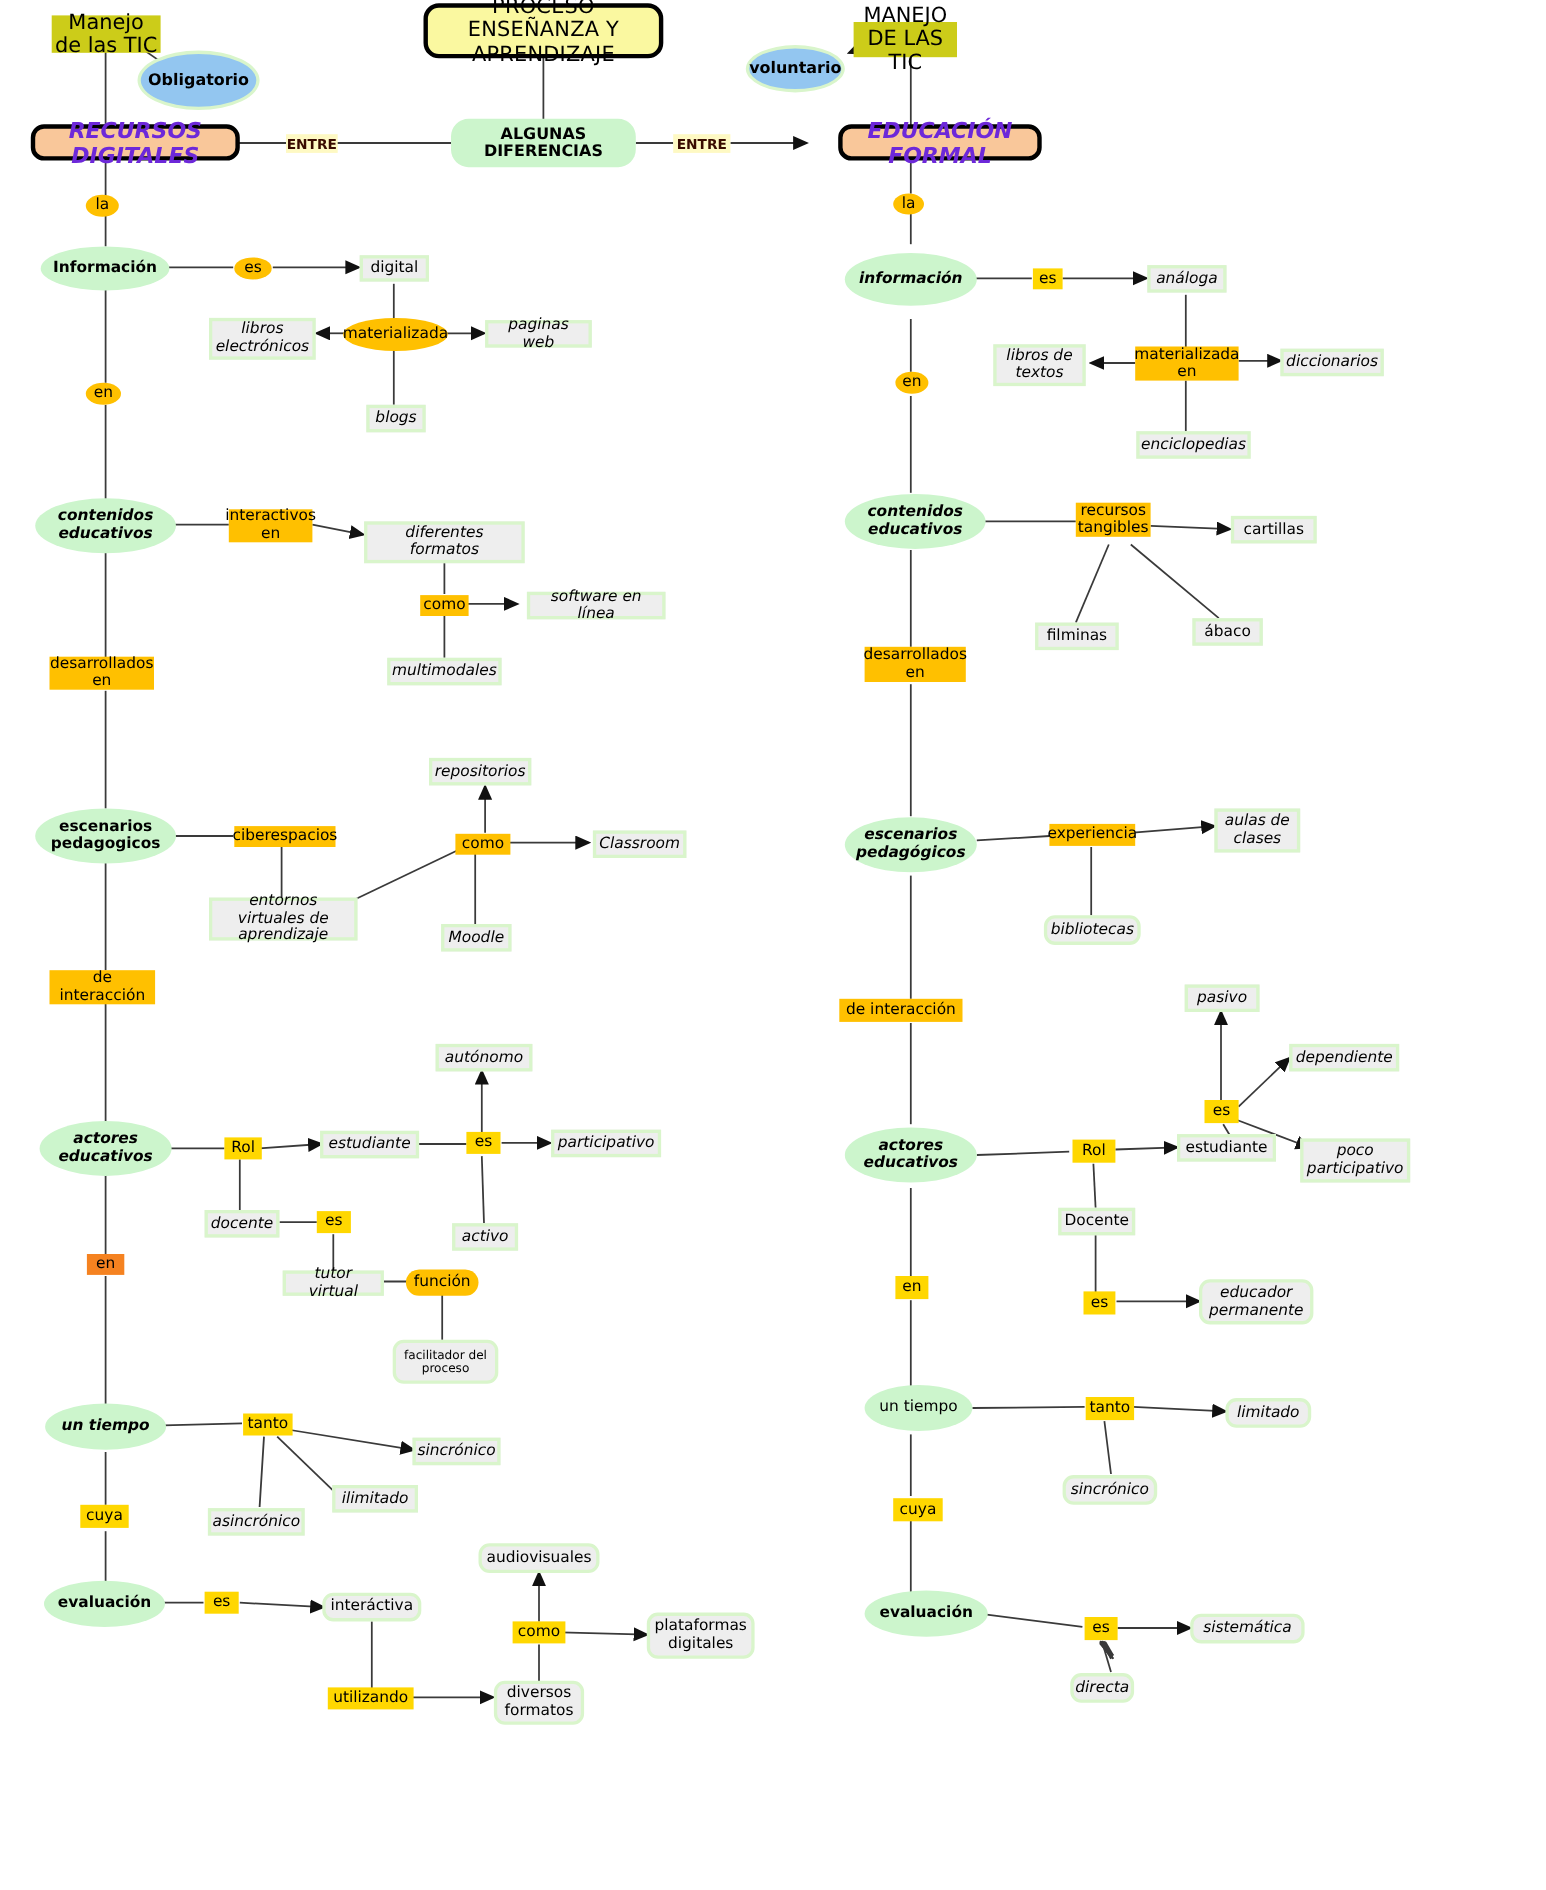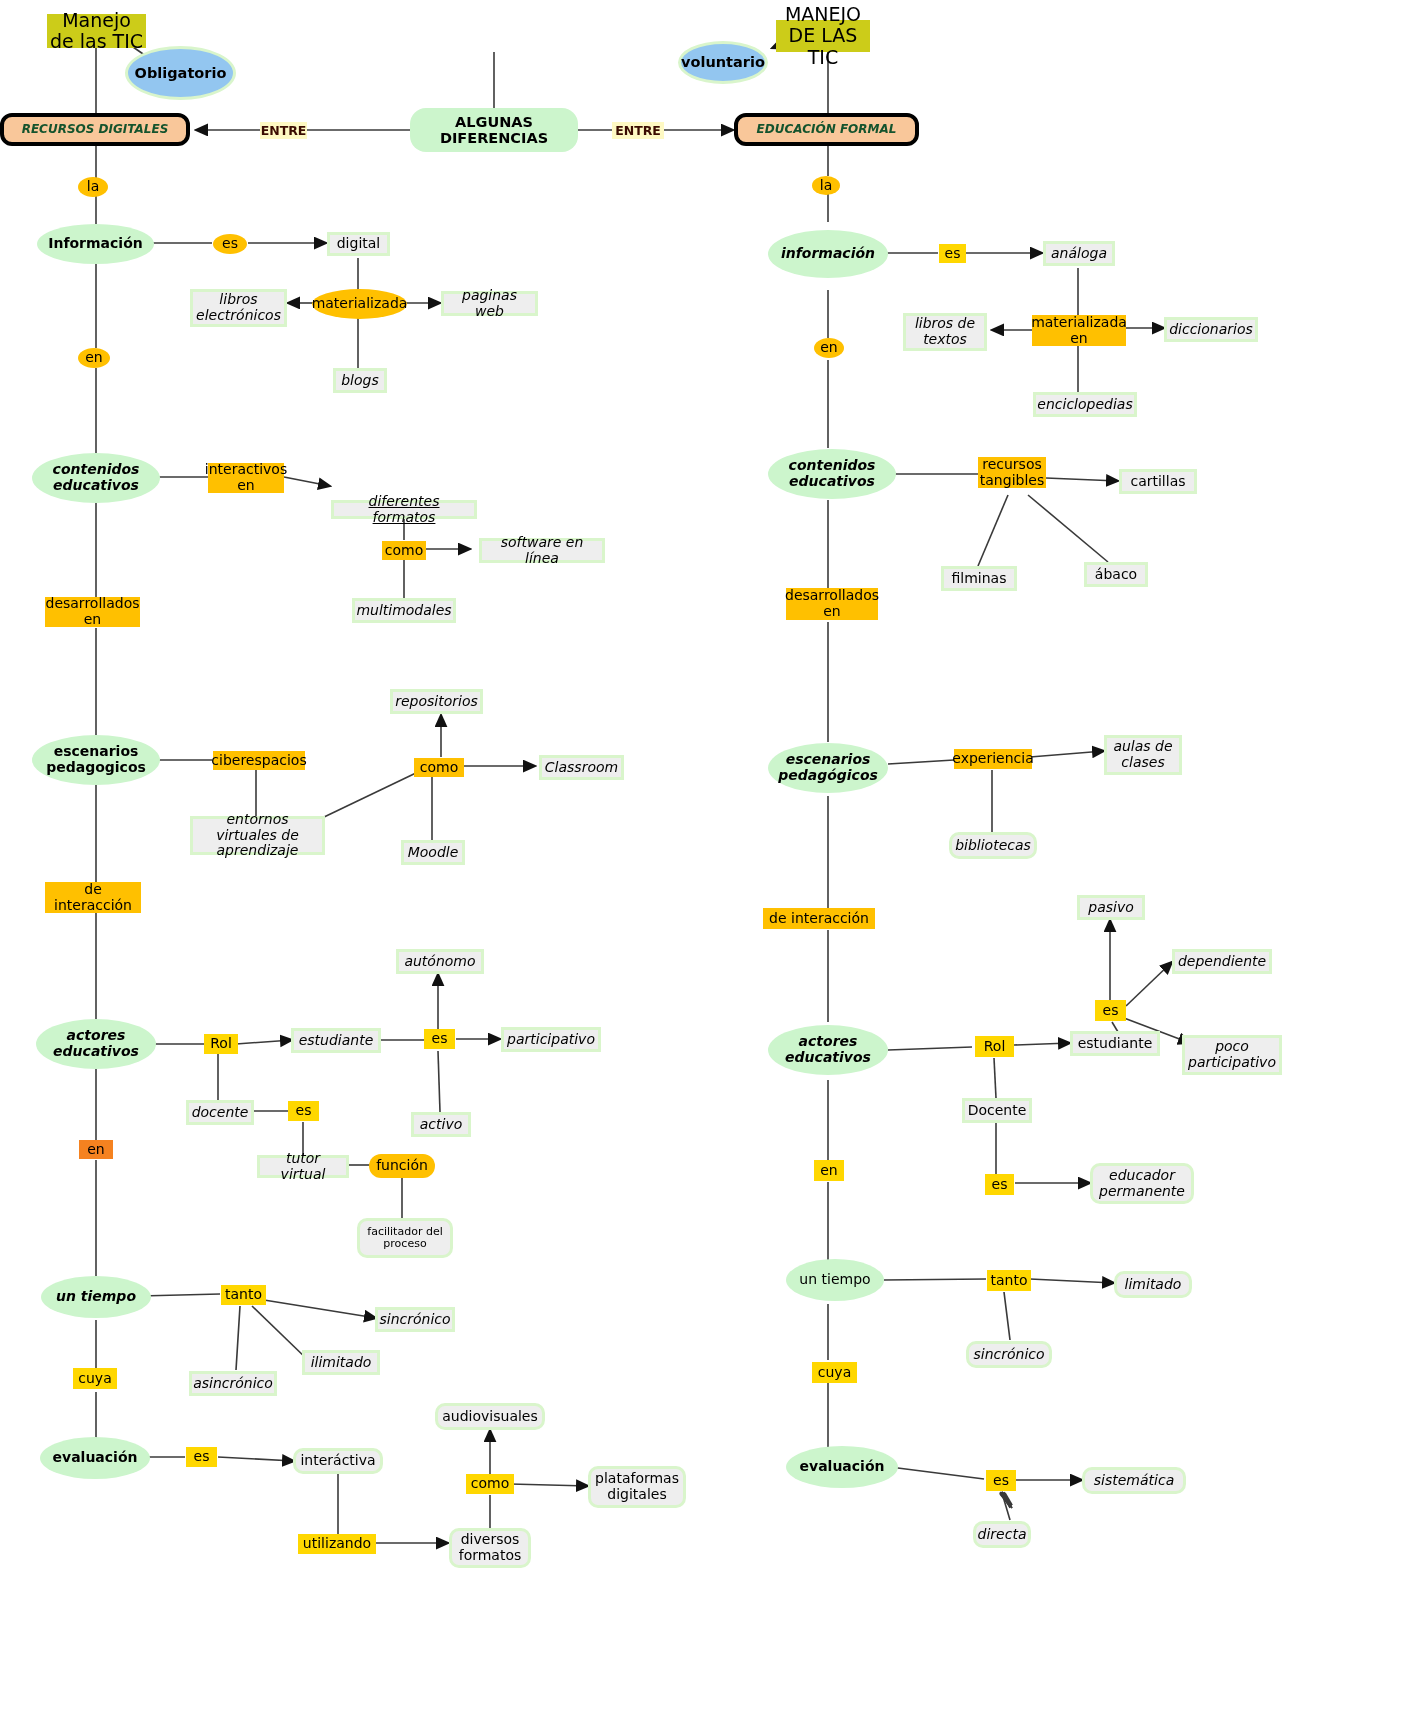--- a/index.html
+++ b/index.html
@@ -16,21 +16,21 @@
     font-size:19px;font-weight:400;color:#000;letter-spacing:.2px;
   }
   
   .banner{
     background:#ccf5cc;border-radius:16px;
     font-size:14.5px;font-weight:bold;color:#000;
   }
   
   .branch-head{
     background:#f9c79a;border:4px solid #000;border-radius:12px;
-    font-size:12px;font-weight:bold;font-style:italic;color:#14532d;
+    font-size:20px;font-weight:bold;font-style:italic;color:#6d28d9;margin-left:28px;
   }
   
   .ell{
     background:#ccf5cc;border-radius:50%;
     font-size:14px;color:#000;
   }
   .ell.b{font-weight:bold;}
   .ell.bi{font-weight:bold;font-style:italic;}
   .ell.plain{font-weight:normal;}
 
@@ -216,20 +216,21 @@
       <line x1="1000" y1="1494" x2="1010" y2="1506"></line>
       <line x1="1002" y1="1493" x2="1010" y2="1506"></line>
       <line x1="1001" y1="1494" x2="1012" y2="1508"></line>
       <line x1="1003" y1="1493" x2="1012" y2="1508"></line>
       <line x1="1004" y1="1492" x2="1010" y2="1504"></line>
       <line x1="1002" y1="1493" x2="1008" y2="1504"></line>
       <line x1="1002" y1="1493" x2="1010" y2="1520"></line>
     </g>
   </svg>
 
+  <div class="node root" style="left:385px;top:3px;width:218px;height:50px;">PROCESO ENSEÑANZA Y APRENDIZAJE</div>
 
   <div class="node banner" style="left:410px;top:108px;width:168px;height:44px;">ALGUNAS DIFERENCIAS</div>
 
   <div class="node lnk orange-red" style="left:260px;top:122px;width:47px;height:17px;">ENTRE</div>
   <div class="node lnk orange-red" style="left:612px;top:122px;width:52px;height:17px;">ENTRE</div>
 
   <div class="node lnk olive" style="left:47px;top:14px;width:99px;height:34px;">Manejo de las TIC</div>
   <div class="node blue-ell" style="left:125px;top:46px;width:111px;height:54px;">Obligatorio</div>
 
   <div class="node branch-head" style="left:0px;top:113px;width:190px;height:33px;">RECURSOS DIGITALES</div>
@@ -247,21 +248,21 @@
   <div class="node leaf it" style="left:190px;top:289px;width:97px;height:38px;">libros electrónicos</div>
   <div class="node leaf it" style="left:441px;top:291px;width:97px;height:25px;">paginas web</div>
   <div class="node leaf it" style="left:333px;top:368px;width:54px;height:25px;">blogs</div>
 
   <div class="node lnk pill" style="left:78px;top:348px;width:32px;height:20px;">en</div>
 
   <div class="node ell bi" style="left:32px;top:453px;width:128px;height:50px;">contenidos educativos</div>
 
   <div class="node lnk amber" style="left:208px;top:463px;width:76px;height:30px;">interactivos en</div>
 
-  <div class="node leaf it" style="left:331px;top:500px;width:146px;height:19px;text-decoration:underline;">diferentes formatos</div>
+  <div class="node leaf it" style="left:331px;top:474px;width:146px;height:38px;">diferentes formatos</div>
 
   <div class="node lnk amber" style="left:382px;top:541px;width:44px;height:19px;">como</div>
 
   <div class="node leaf it" style="left:479px;top:538px;width:126px;height:25px;">software en línea</div>
   <div class="node leaf it" style="left:352px;top:598px;width:104px;height:25px;">multimodales</div>
 
   <div class="node lnk amber" style="left:45px;top:597px;width:95px;height:30px;">desarrollados en</div>
 
   <div class="node ell b" style="left:32px;top:735px;width:128px;height:50px;">escenarios pedagogicos</div>
 

